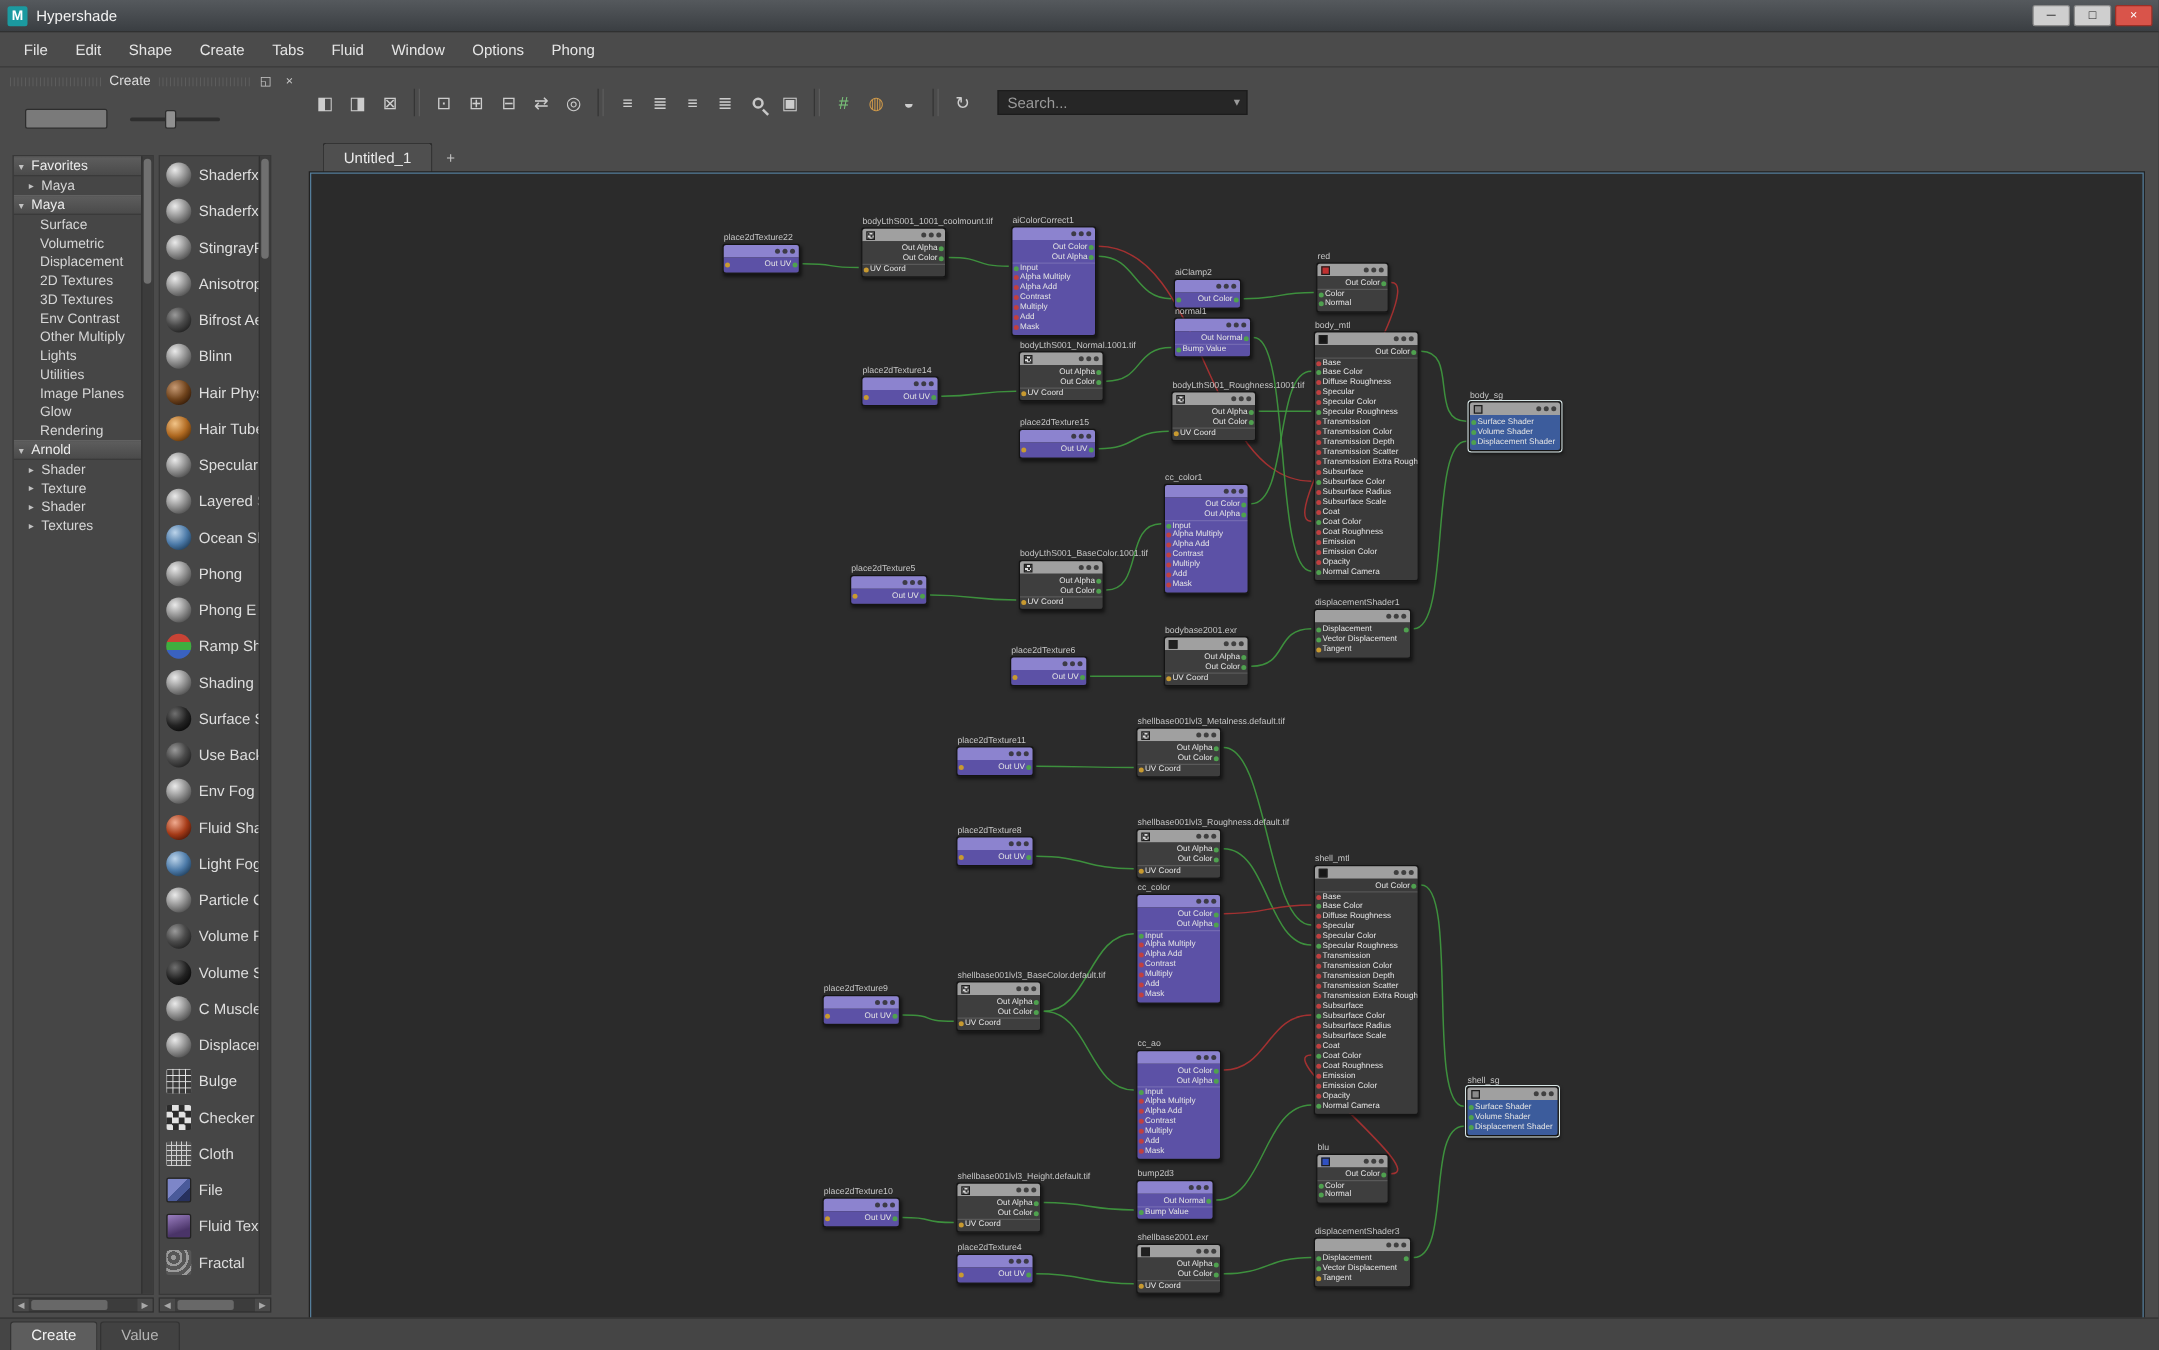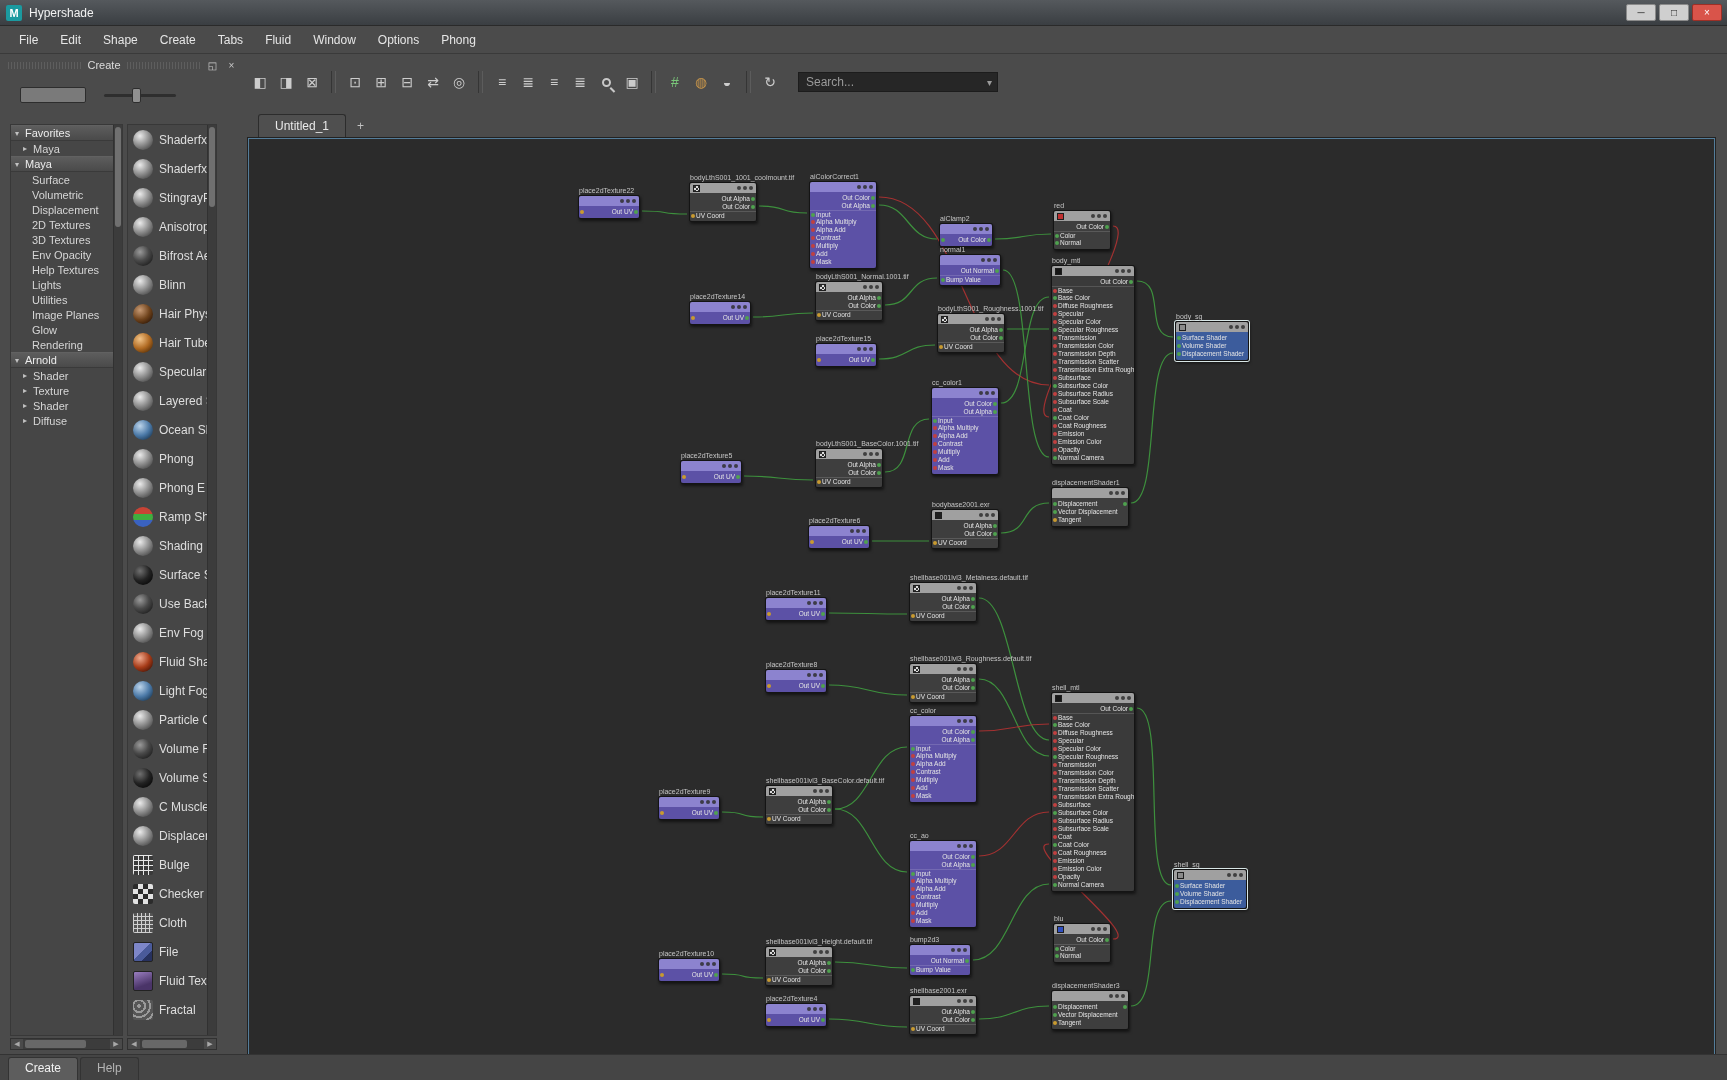--- a/index.html
+++ b/index.html
@@ -210,24 +210,24 @@
       <div class="trow leaf">
         <span class="tlabel">Displacement</span>
       </div>
       <div class="trow leaf">
         <span class="tlabel">2D Textures</span>
       </div>
       <div class="trow leaf">
         <span class="tlabel">3D Textures</span>
       </div>
       <div class="trow leaf">
-        <span class="tlabel">Env Opacity</span>
+        <span class="tlabel">Env Contrast</span>
       </div>
       <div class="trow leaf">
-        <span class="tlabel">Help Textures</span>
+        <span class="tlabel">Other Multiply</span>
       </div>
       <div class="trow leaf">
         <span class="tlabel">Lights</span>
       </div>
       <div class="trow leaf">
         <span class="tlabel">Utilities</span>
       </div>
       <div class="trow leaf">
         <span class="tlabel">Image Planes</span>
       </div>
@@ -248,21 +248,21 @@
       <div class="trow branch">
         <span class="arrow">▸</span>
         <span class="tlabel">Texture</span>
       </div>
       <div class="trow branch">
         <span class="arrow">▸</span>
         <span class="tlabel">Shader</span>
       </div>
       <div class="trow branch">
         <span class="arrow">▸</span>
-        <span class="tlabel">Diffuse</span>
+        <span class="tlabel">Textures</span>
       </div>
     </div>
   <div class="vscroll">
     <div class="vthumb" style="top:2px;height:100px;"></div>
   </div>
 </div>
 
 <div id="type-panel" class="panel">
   <div class="panel-inner">
       <div class="ntrow">
@@ -1134,14 +1134,14 @@
           <div class="nrow right"><span>Out Alpha</span><span class="pdot pr" style="background: rgb(79, 161, 79);"></span></div>
           <div class="nrow right"><span>Out Color</span><span class="pdot pr" style="background: rgb(79, 161, 79);"></span></div>
           <div class="nrow sep"><span>UV Coord</span><span class="pdot pl" style="background: rgb(200, 154, 48);"></span></div>
         </div>
       </div>
     </div>
   </div>
 
 <div id="bottom-bar">
     <div class="btab active">Create</div>
-    <div class="btab">Help</div>
+    <div class="btab">Value</div>
   </div>
 
 </body></html>

